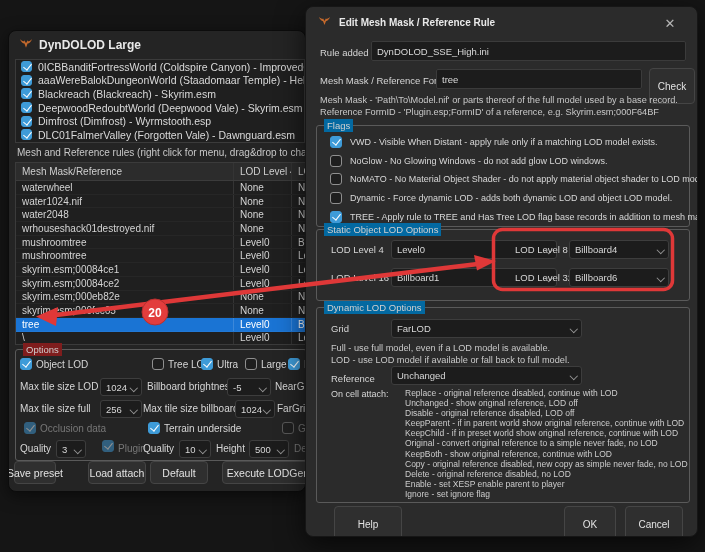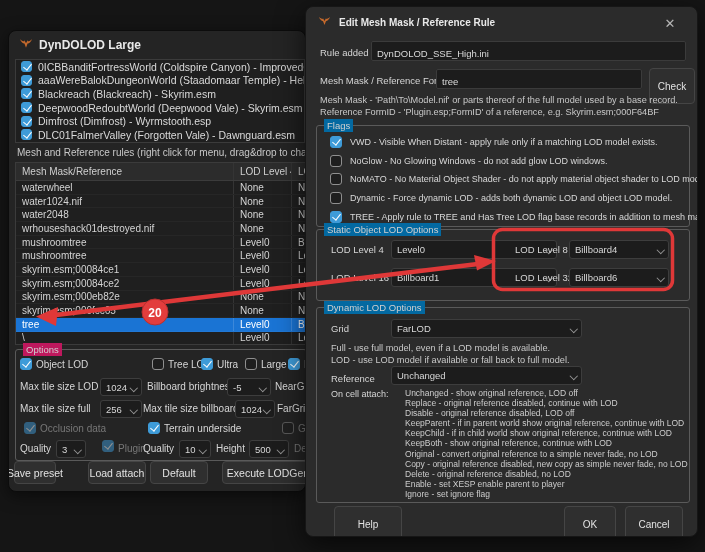--- a/index.html
+++ b/index.html
@@ -21,28 +21,28 @@
       border-right:1.6px solid #fff;border-bottom:1.6px solid #fff;transform:rotate(38deg);}
   .cb.dis{opacity:.5;}
   .cb.sm{width:11px;height:11px;}
   .cb.abs{position:absolute;}
   .select{position:absolute;height:18px;background:#1c1c1c;border:1px solid #3d3d3d;border-radius:3px;
       color:#d8d8d8;display:flex;align-items:center;padding:0 14px 0 5px;box-sizing:border-box;
       font-size:9.5px;white-space:nowrap;overflow:hidden;}
   .select::after{content:'';position:absolute;right:5px;top:6px;width:4.5px;height:4.5px;
       border-right:1.2px solid #999;border-bottom:1.2px solid #999;transform:rotate(45deg);}
   .input{position:absolute;background:#1c1c1c;border:1px solid #3b3b3b;border-radius:2px;color:#dadada;
-      display:flex;align-items:flex-start;padding:6px 5px;box-sizing:border-box;font-size:9.5px;white-space:nowrap;}
+      display:flex;align-items:center;padding:0 5px;box-sizing:border-box;font-size:9.5px;white-space:nowrap;}
   .btn{position:absolute;height:23px;background:#2f2f2f;border:1px solid #454545;border-radius:4px;
       color:#e2e2e2;display:flex;align-items:center;justify-content:center;font-size:10.5px;
       box-sizing:border-box;white-space:nowrap;}
   .btn.dlg{height:36px;font-size:10px;}
   .groupbox{position:absolute;border:1px solid #5a5a5a;border-radius:3px;box-sizing:border-box;}
   .glabel{position:absolute;top:-7px;left:7px;padding:0 3px;font-size:9.5px;color:#d0d0d0;line-height:13px;white-space:nowrap;}
-  .on-main > .glabel{background:#be185d;}
+  .on-main > .glabel{background:#7f1d1d;}
   .on-dialog > .glabel{background:#0369a1;}
   
   .ws-list{position:absolute;left:6px;top:28px;width:290px;height:84px;background:#1f1f1f;
       border:1px solid #3b3b3b;box-sizing:border-box;overflow:hidden;}
   .ws-item{display:flex;align-items:center;height:13.6px;gap:6px;padding-left:5px;font-size:10.5px;
       color:#dadada;white-space:nowrap;}
   .rules-caption{position:absolute;left:8px;top:116px;font-size:10px;color:#c8c8c8;white-space:nowrap;}
   
   .rules-table{position:absolute;left:6px;top:131px;width:292px;height:183px;background:#1f1f1f;
       border:1px solid #3b3b3b;box-sizing:border-box;overflow:hidden;text-align:center;}
@@ -320,27 +320,27 @@
           <span>FarLOD</span>
         </span>
       <div class="note" style="left:14px;top:34px">Full - use full model, even if a LOD model is available.</div>
       <div class="note" style="left:14px;top:46px">LOD - use LOD model if available or fall back to full model.</div>
       <span class="lbl" style="left:14px;top:65px;font-size:9.5px">Reference</span>
       <span class="select" style="left:74px;top:58px;width:191px;height:19px">
           <span>Unchanged</span>
         </span>
       <span class="lbl" style="left:14px;top:81px;font-size:9px">On cell attach:</span>
       <div class="attach-lines" id="attachLines">
+          <div class="attach-line">Replace - original reference disabled, continue with LOD</div>
           <div class="attach-line">Unchanged - show original reference, LOD off</div>
-          <div class="attach-line">Replace - original reference disabled, continue with LOD</div>
           <div class="attach-line">Disable - original reference disabled, LOD off</div>
           <div class="attach-line">KeepParent - if in parent world show original reference, continue with LOD</div>
-          <div class="attach-line">KeepChild - if in child world show original reference, continue with LOD</div>
+          <div class="attach-line">KeepChild - if in preset world show original reference, continue with LOD</div>
+          <div class="attach-line">Original - convert original reference to a simple never fade, no LOD</div>
           <div class="attach-line">KeepBoth - show original reference, continue with LOD</div>
-          <div class="attach-line">Original - convert original reference to a simple never fade, no LOD</div>
           <div class="attach-line">Copy - original reference disabled, new copy as simple never fade, no LOD</div>
           <div class="attach-line">Delete - original reference disabled, no LOD</div>
           <div class="attach-line">Enable - set XESP enable parent to player</div>
           <div class="attach-line">Ignore - set ignore flag</div>
         </div>
     </div>
 
     <div class="btn dlg" style="left:28px;top:499px;width:68px">Help</div>
     <div class="btn dlg" style="left:258px;top:499px;width:52px">OK</div>
     <div class="btn dlg" style="left:319px;top:499px;width:58px">Cancel</div>

